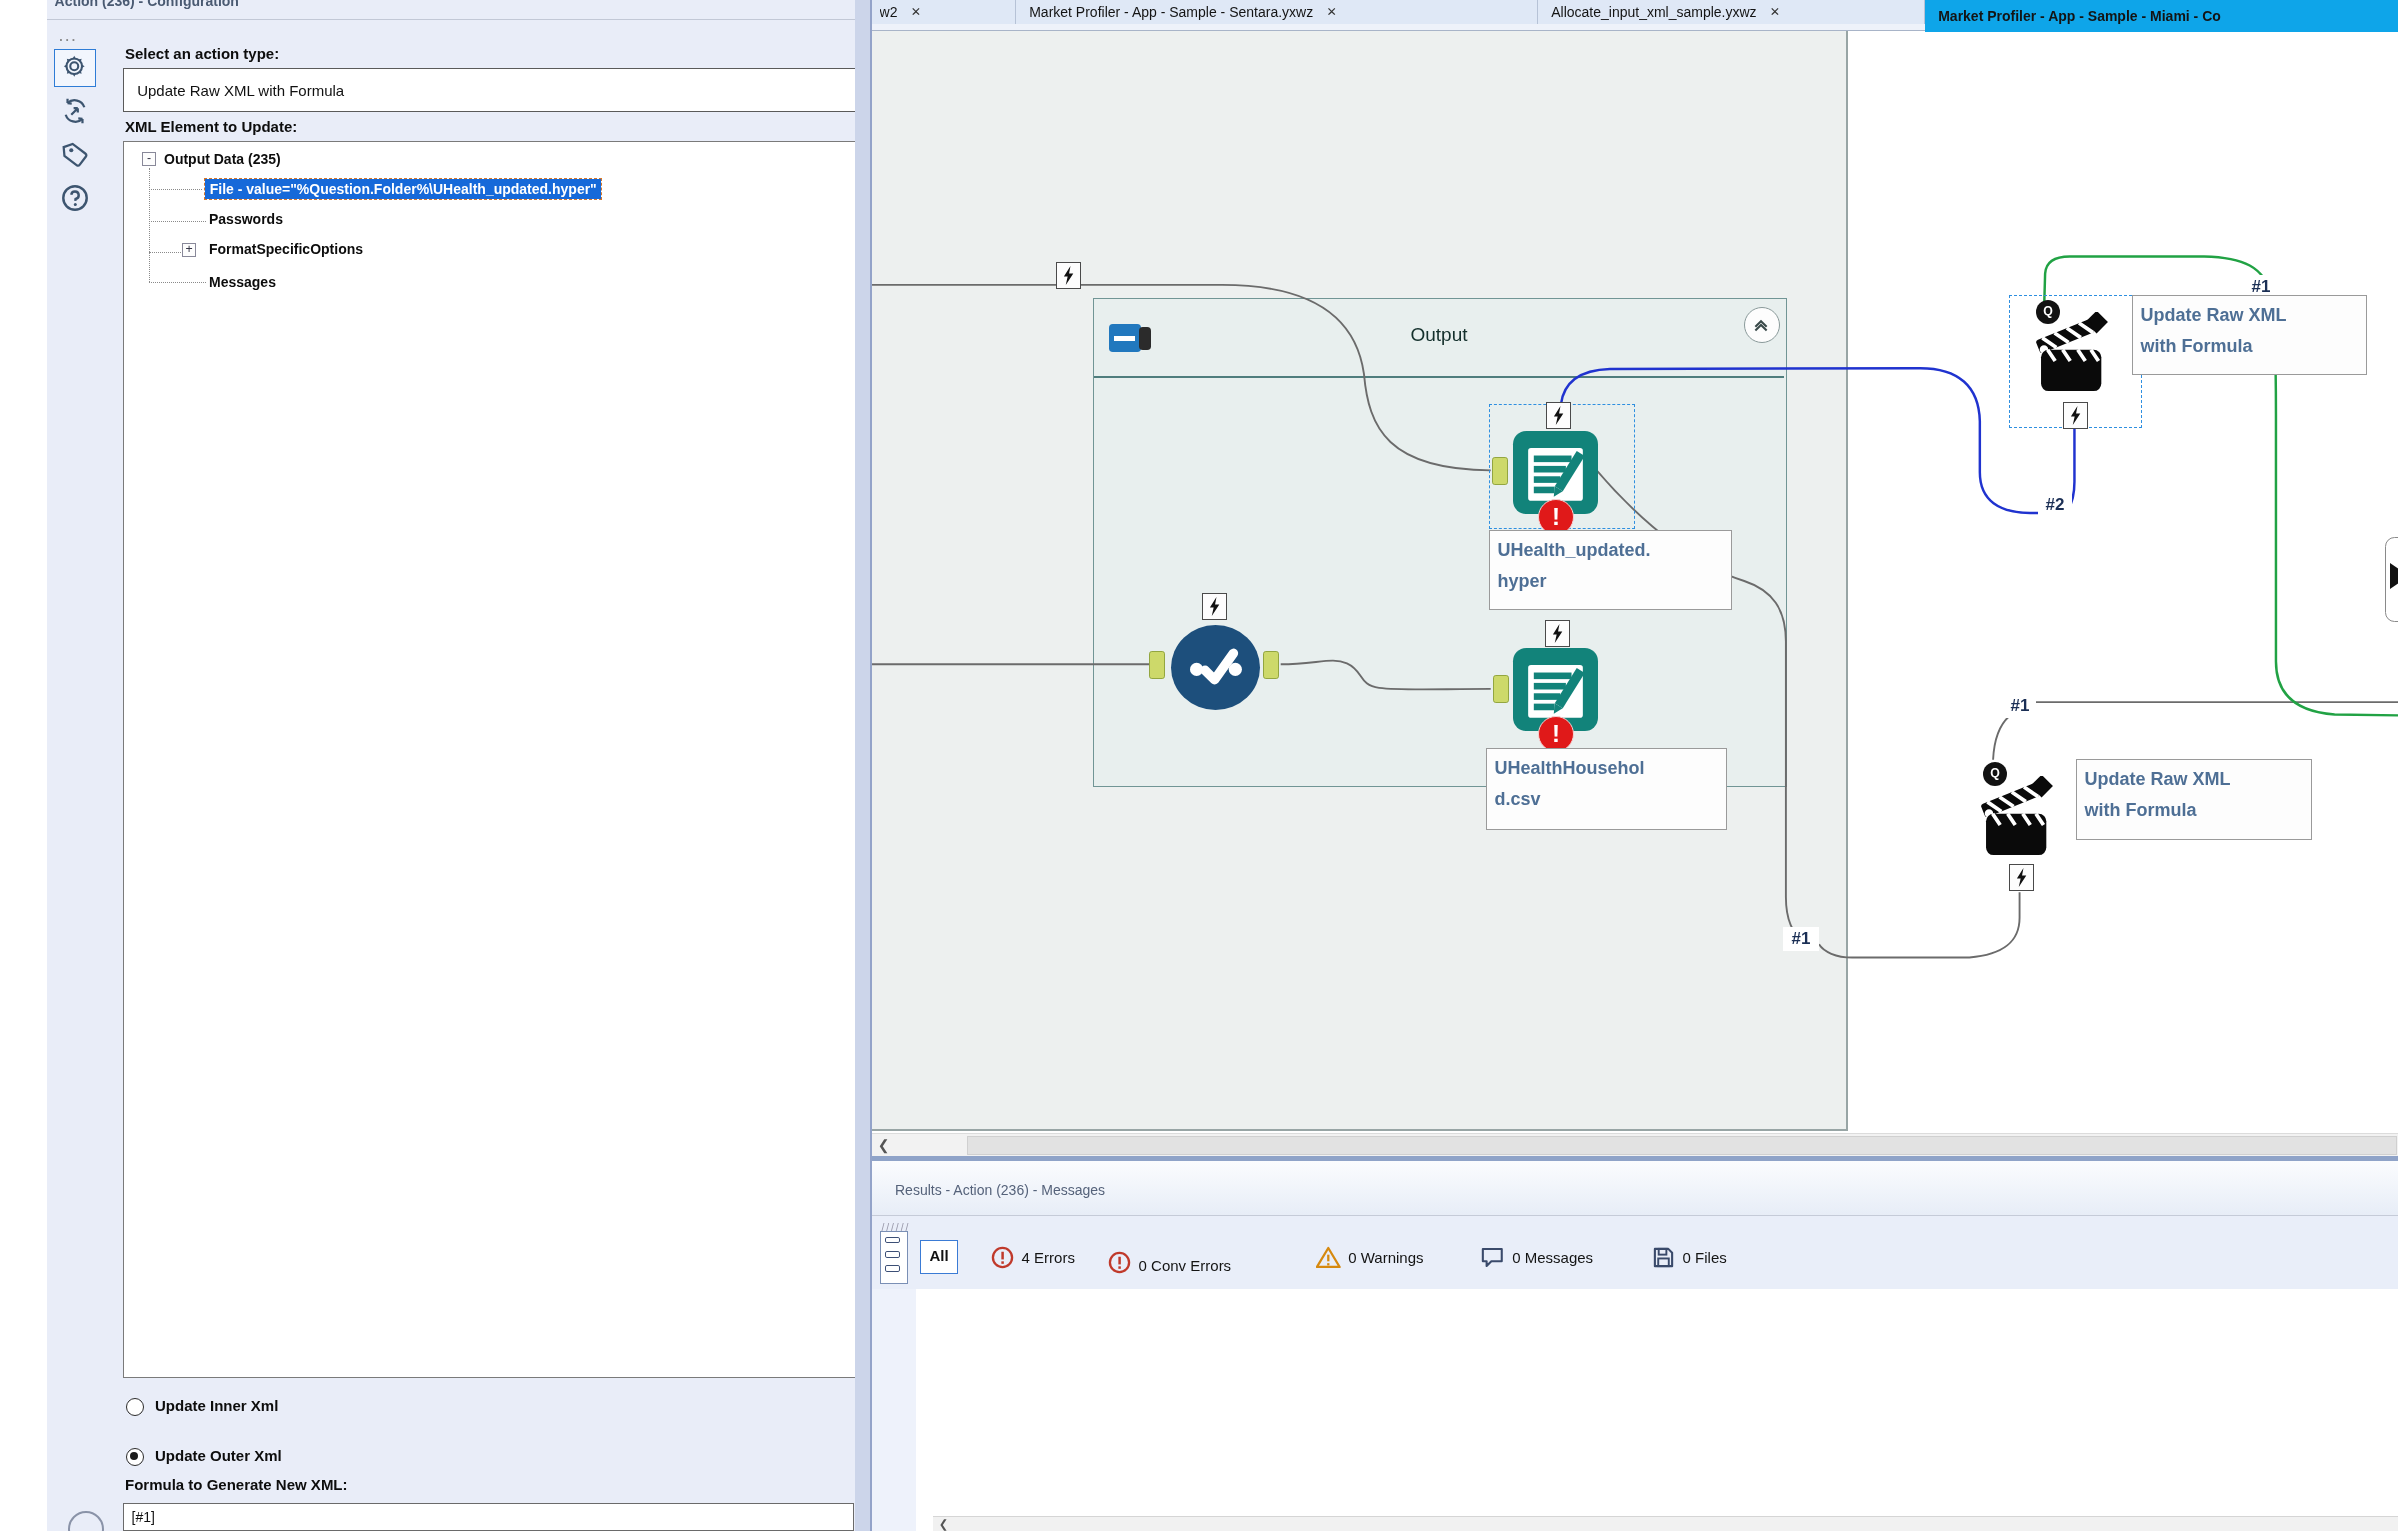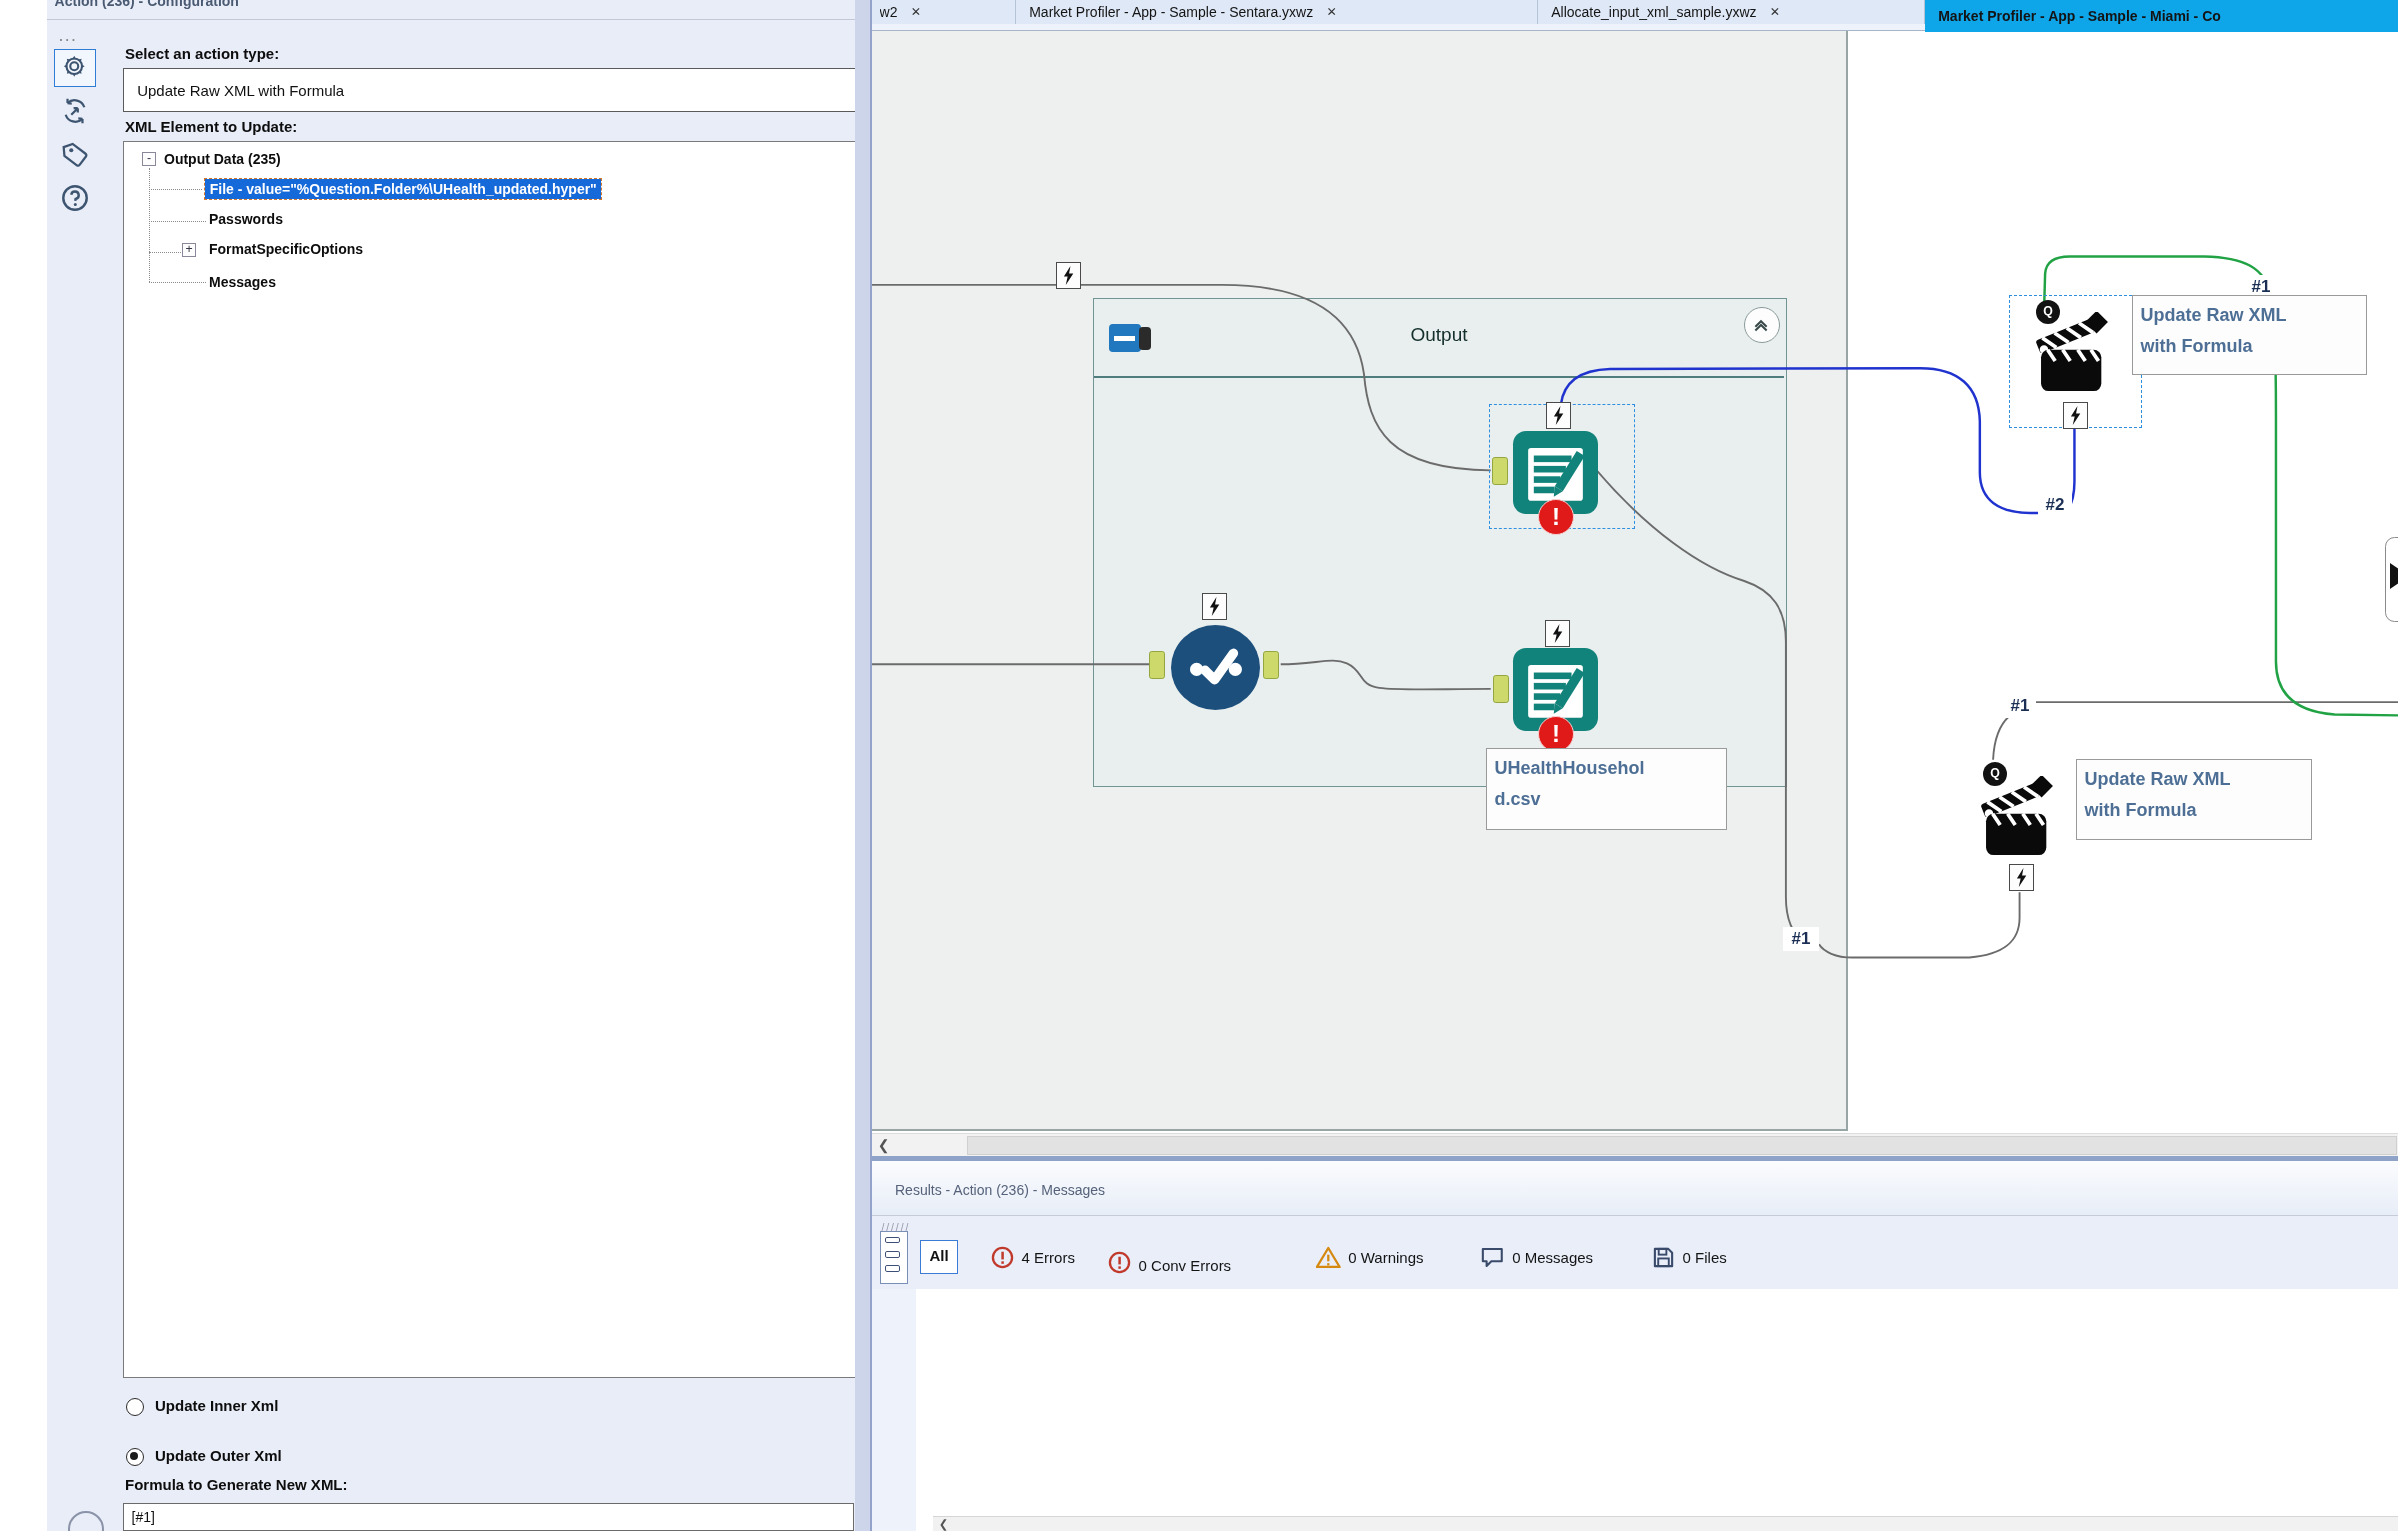--- a/index.html
+++ b/index.html
@@ -311,20 +311,24 @@
       <rect x="22" y="37" width="34" height="7" fill="#12837a"></rect>
       <rect x="22" y="48" width="28" height="7" fill="#12837a"></rect>
       <rect x="22" y="59" width="22" height="7" fill="#12837a"></rect>
       <g transform="rotate(32 58 46)">
           <rect x="53" y="20" width="10" height="44" fill="#12837a"></rect>
           <path d="M53 64 L63 64 L58 74 Z" fill="#12837a"></path>
         </g>
     </svg>
   </div>
   <div class="abs err-badge" style="left:666px; top:499px;">!</div>
+  <div class="abs annotation" style="left:617px; top:530px; width:243px; height:80px;">
+    <div>UHealth_updated.</div>
+    <div>hyper</div>
+  </div>
 
   <div class="abs bolt-chip" style="left:673px; top:620px;">
     <svg width="13.2" height="19" viewBox="0 0 14 20">
         <path d="M9 0 L2 11 L6 11 L4 20 L12 8 L7.5 8 Z" fill="#111"></path>
       </svg>
   </div>
   <div class="abs anchor" style="left:621px; top:675px;"></div>
   <div class="abs out-tool" style="left:641px; top:648px;">
     <svg width="85" height="83" viewBox="0 0 90 88">
       <rect x="16" y="18" width="58" height="56" rx="3" fill="#fff"></rect>

